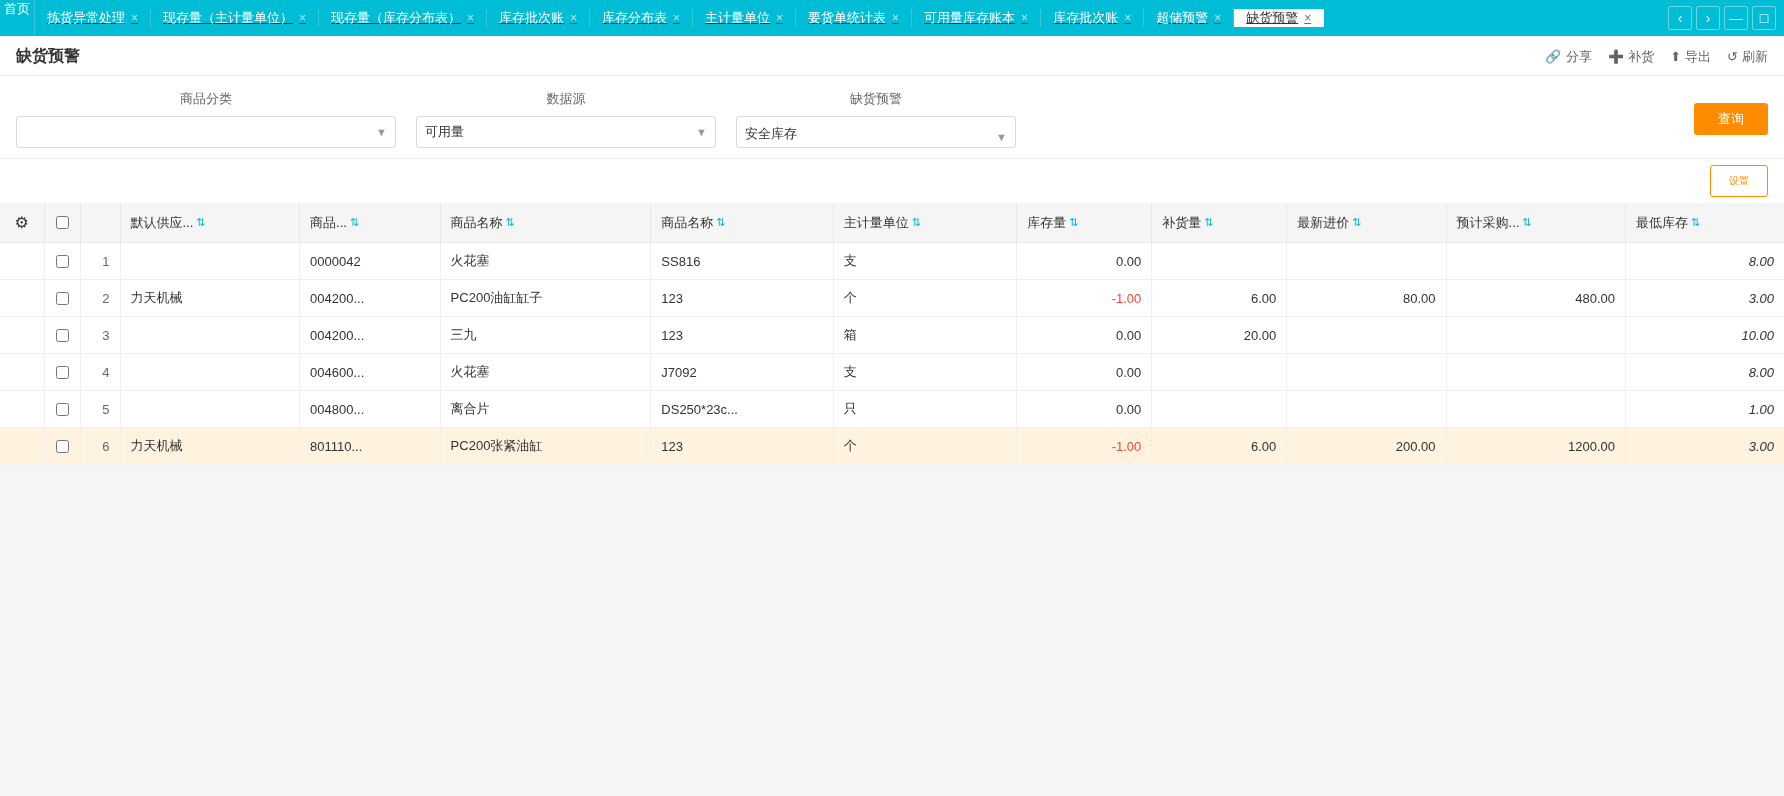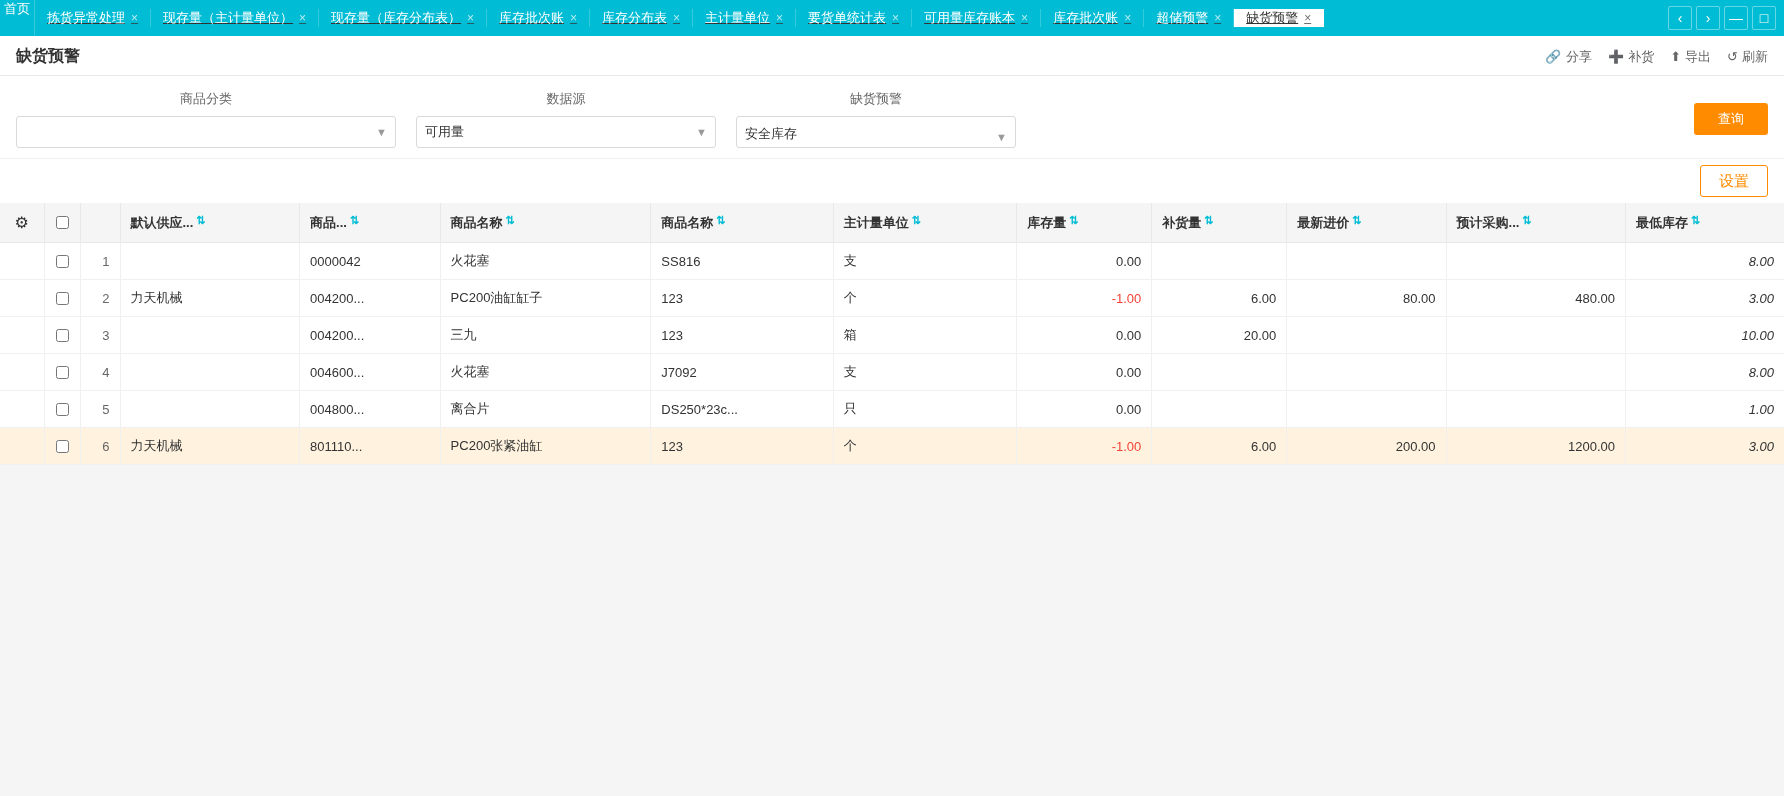--- a/index.html
+++ b/index.html
@@ -148,21 +148,21 @@
       font-size: 13px;
       cursor: pointer;
       height: 32px;
     }
     .btn-secondary {
       background: #fff;
       color: #ff8c00;
       border: 1px solid #ff8c00;
       border-radius: 3px;
       padding: 6px 18px;
-      font-size: 15px;
+      font-size: 10px;
       cursor: pointer;
       height: 32px;
     }
 
     
     .table-wrapper {
       padding: 0 0;
       overflow-x: auto;
     }
     table {
@@ -192,23 +192,23 @@
       padding: 9px 10px;
       color: #333;
       border-right: 1px solid #f0f0f0;
     }
     tbody td:last-child { border-right: none; font-style: italic; }
     .col-index { width: 40px; text-align: center; color: #666; }
     .col-checkbox { width: 36px; text-align: center; }
     .col-settings { width: 44px; text-align: center; }
     .th-sort {
       display: flex;
+      align-items: center;
       gap: 3px;
       cursor: pointer;
-      font-weight: bold;
     }
     .sort-icon { color: #00bcd4; font-size: 11px; }
     .checkbox-cell {
       display: flex;
       justify-content: center;
     }
     input[type="checkbox"] {
       cursor: pointer;
       accent-color: #00bcd4;
     }

